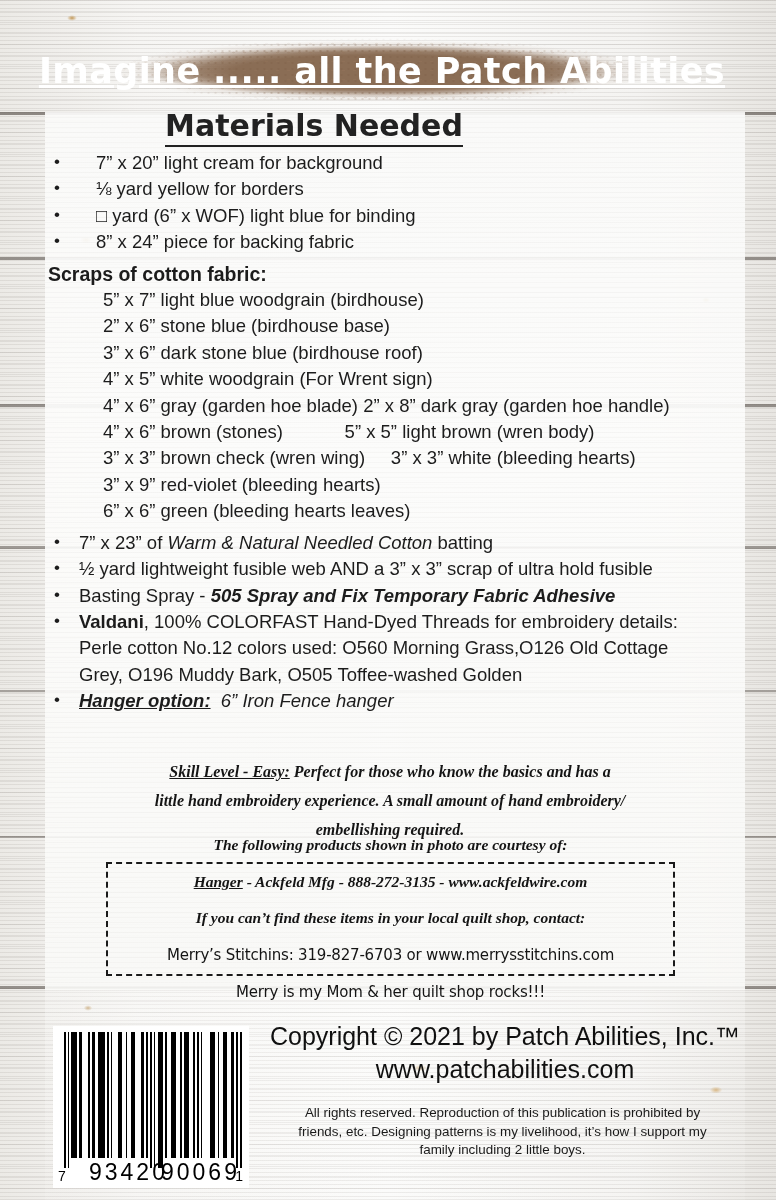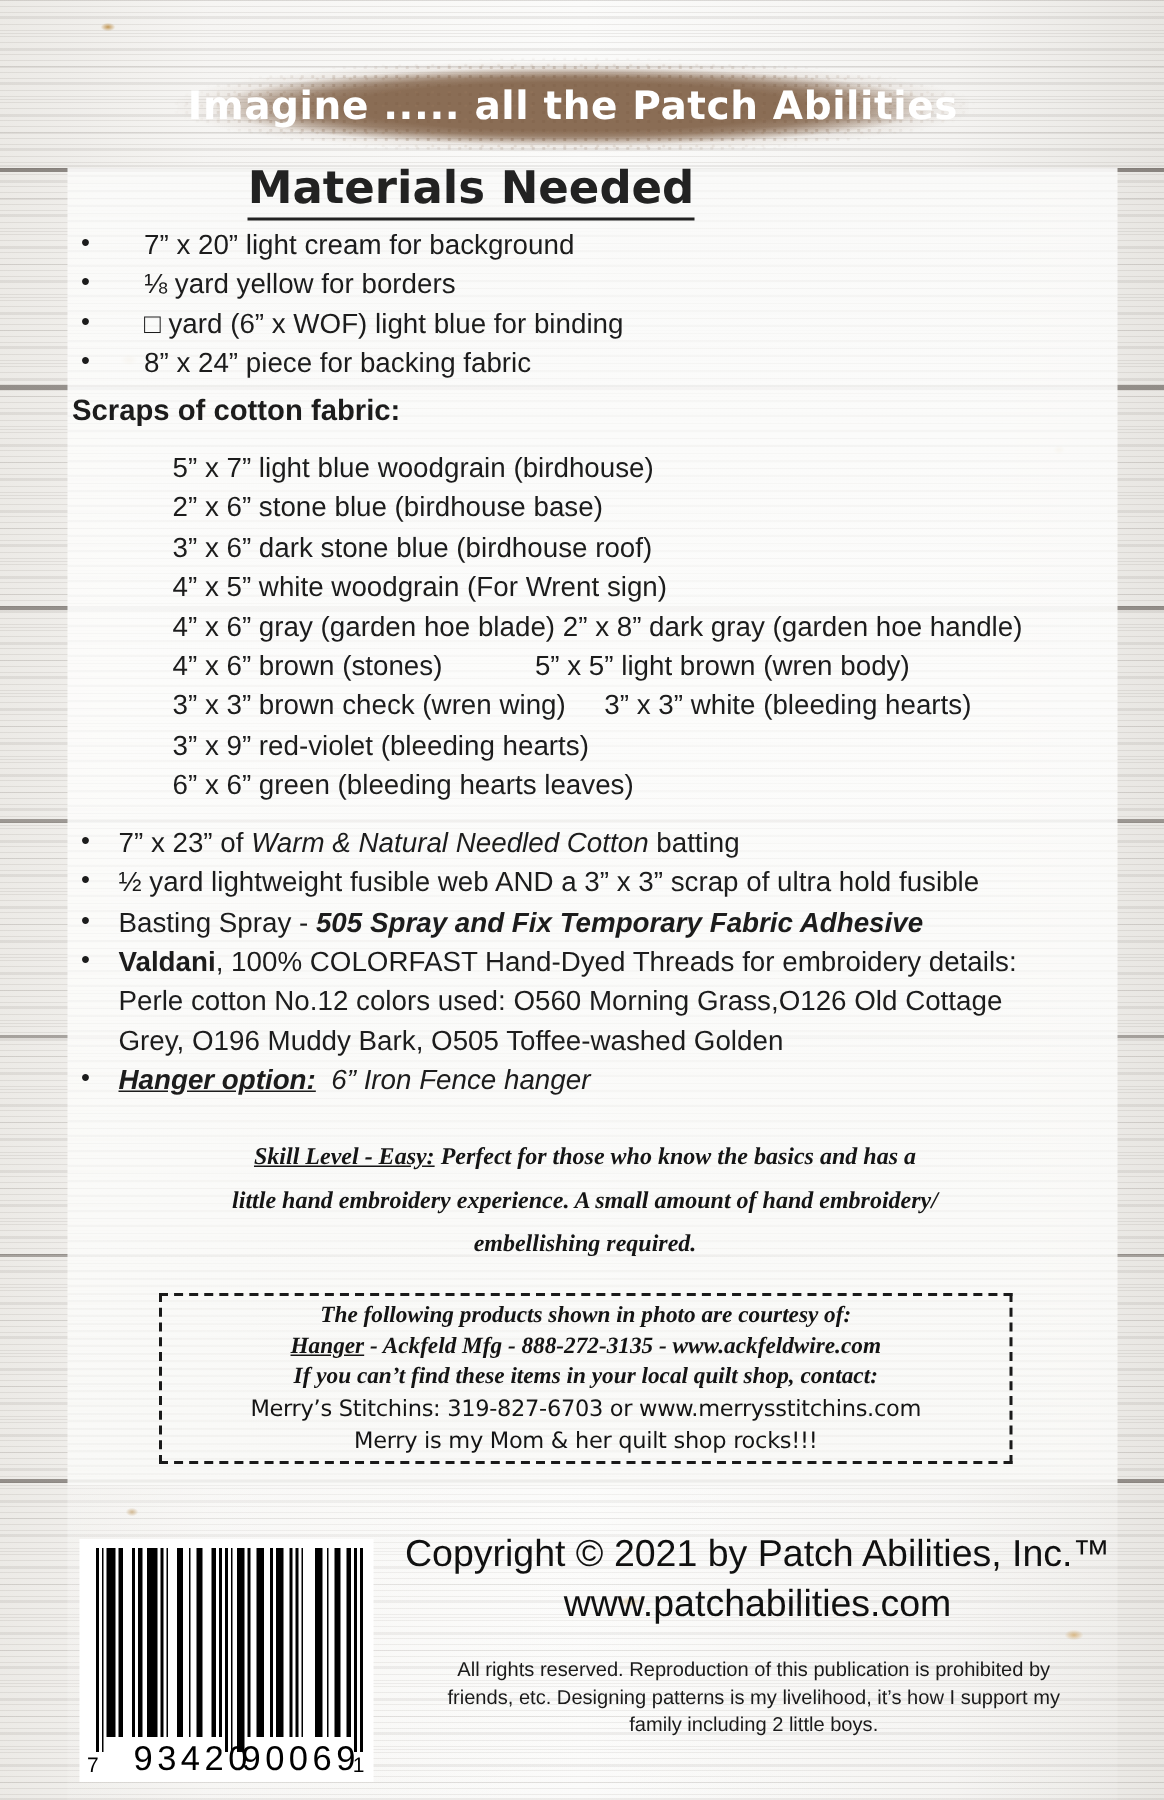--- a/index.html
+++ b/index.html
@@ -76,41 +76,41 @@
     background-image:
       radial-gradient(rgba(130,100,76,.55) 1px, transparent 1.3px),
       radial-gradient(rgba(150,118,92,.4) 1px, transparent 1.3px);
     background-size:7px 6px, 11px 9px;
     background-position:0 0, 4px 3px;
     -webkit-mask-image:radial-gradient(ellipse 270px 33px at 50% 50%, #000 40%, rgba(0,0,0,.55) 74%, rgba(0,0,0,0) 100%);
     mask-image:radial-gradient(ellipse 270px 33px at 50% 50%, #000 40%, rgba(0,0,0,.55) 74%, rgba(0,0,0,0) 100%);
   }
   .banner .btext{
     position:absolute;inset:0;display:flex;align-items:center;justify-content:center;
-    color:#fff;font-family:"DejaVu Sans", sans-serif;font-size:26px;font-weight:bold;
-    letter-spacing:.4px;white-space:nowrap;
+    color:#fff;font-family:"DejaVu Sans", sans-serif;font-size:35px;font-weight:bold;
+    letter-spacing:.4px;white-space:nowrap;text-decoration:underline;
   }
 
   .mat-title{
     position:absolute;left:0;top:108px;width:628px;text-align:center;
     font-family:"DejaVu Sans", sans-serif;font-size:30px;color:#222;
     font-weight:bold;
   }
   .mat-title span{border-bottom:2px solid #222;padding-bottom:2px;}
 
   
   .body{
     position:absolute;left:48px;top:150px;width:700px;
     color:#1c1c1c;font-size:18.5px;line-height:26.4px;
   }
   ul.topbul{list-style:none;margin:0;padding:0;}
   ul.topbul li{position:relative;padding-left:48px;}
   ul.topbul li:before{content:"\2022";position:absolute;left:6px;top:-1px;font-size:17px;}
   .scraps-head{font-weight:bold;font-size:19.5px;margin-top:5px;}
-  ul.scraps{list-style:none;margin:12px;padding:0 0 0 55px;}
+  ul.scraps{list-style:none;margin:0;padding:0 0 0 55px;}
   ul.scraps li{white-space:pre;}
   ul.botbul{list-style:none;margin:5px 0 15px 0;padding:0;}
   ul.botbul li{position:relative;padding-left:31px;}
   ul.botbul li:before{content:"\2022";position:absolute;left:6px;top:-1px;font-size:17px;}
   ul.botbul li.cont{padding-left:31px;}
   ul.botbul li.cont:before{content:"";}
   .it{font-style:italic;}
   .bi{font-style:italic;font-weight:bold;}
   .b{font-weight:bold;}
   .ul-b-i{font-style:italic;font-weight:bold;text-decoration:underline;}
@@ -120,21 +120,21 @@
     position:absolute;left:60px;top:757px;width:660px;text-align:center;
     font-family:"Liberation Serif", serif;font-weight:bold;font-style:italic;
     font-size:16px;line-height:29px;color:#151515;
   }
   .skill u{text-decoration:underline;}
 
   
   .credits{
     position:absolute;left:106px;top:862px;width:565px;height:110px;
     border:2px dashed #1a1a1a;
-    display:flex;flex-direction:column;align-items:center;justify-content:center;
+    display:flex;flex-direction:column;align-items:center;justify-content:center;gap:16px;
   }
   .credits .l{
     font-family:"Liberation Serif", serif;font-style:italic;font-weight:bold;
     font-size:15.5px;line-height:20.5px;color:#141414;text-align:center;white-space:nowrap;
   }
   .credits .l u{text-decoration:underline;}
   .credits .comic{
     font-family:"DejaVu Sans", sans-serif;font-style:normal;font-weight:normal;
     font-size:15px;line-height:21px;letter-spacing:-.2px;
   }

